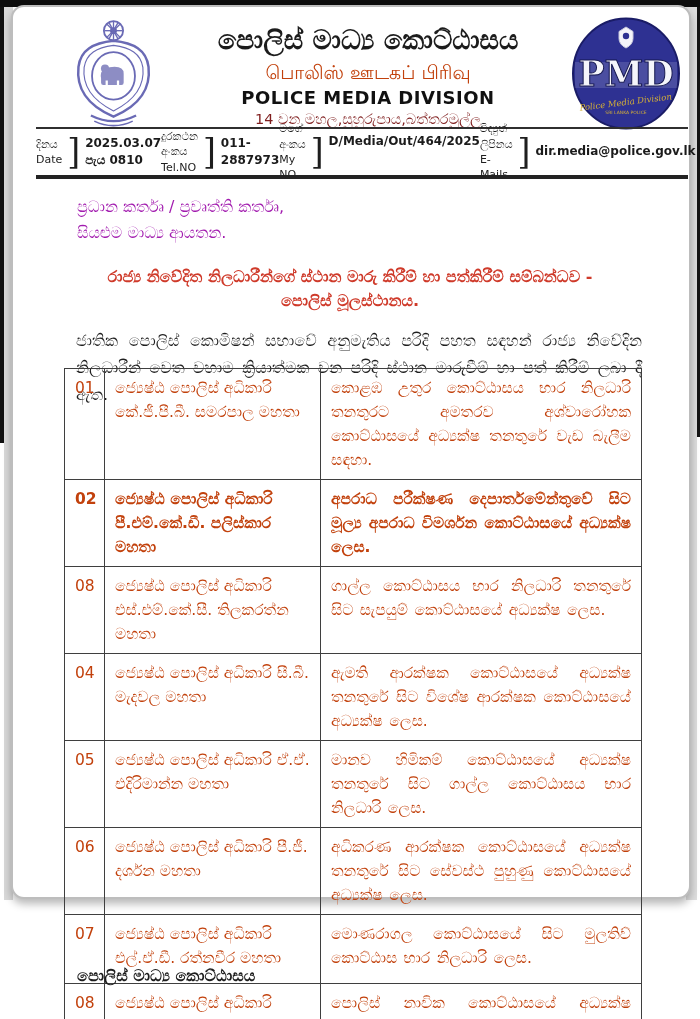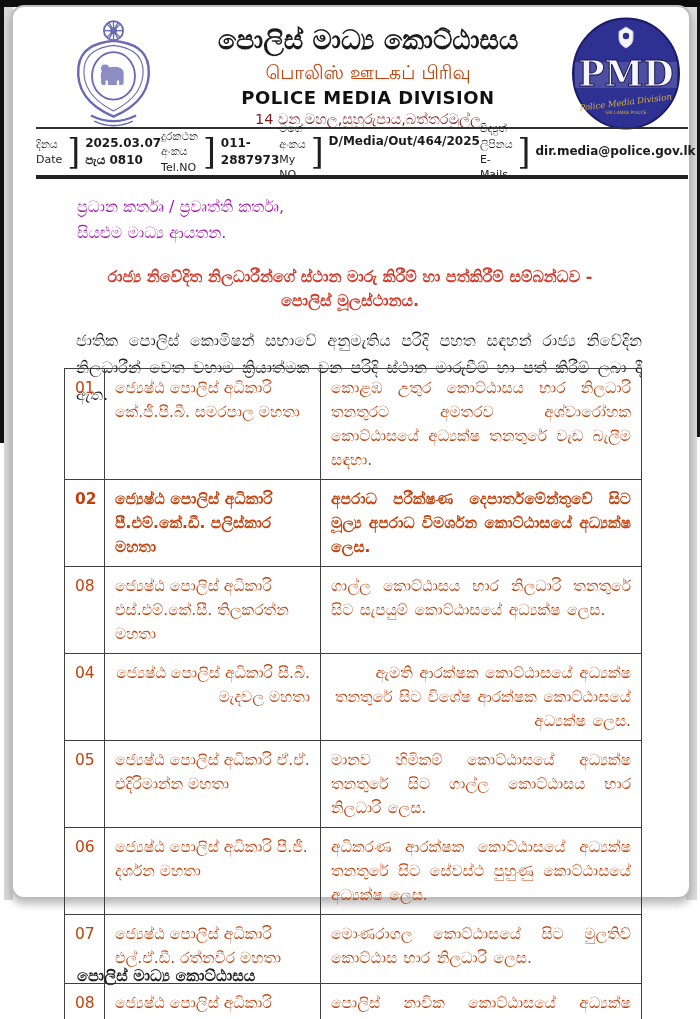--- a/index.html
+++ b/index.html
@@ -54,21 +54,21 @@
     position:absolute;left:64px;top:368px;width:577px;
     border-collapse:collapse;table-layout:fixed;
   }
   table.transfers td{
     border:1.6px solid #3f3f3f;vertical-align:top;
     padding:7px 10px;font-size:15.5px;line-height:1.55;color:#c2410c;
   }
   td.c-no{text-align:center;padding-left:2px;padding-right:2px;}
   td.c-assign{text-align:justify;word-spacing:1.5px;}
   tr.r1 td{height:84px;} tr.r2 td{height:68px;font-weight:bold;} tr.r3 td{height:56px;}
-  tr.r4 td{height:62px;text-align:right;} tr.r5 td{height:70px;} tr.r6 td{height:62px;}
+  tr.r4 td{height:62px;} tr.r5 td{height:70px;} tr.r6 td{height:62px;}
   tr.r7 td{height:54px;} tr.r8 td{height:72px;}
 
   .footer{position:absolute;left:77px;top:966px;font-size:16px;font-weight:bold;color:#1e1e1e;}
 </style>
 </head>
 <body>
 
 <div class="edge-top"></div>
 <div class="edge-left"></div>
 <div class="edge-right"></div>

